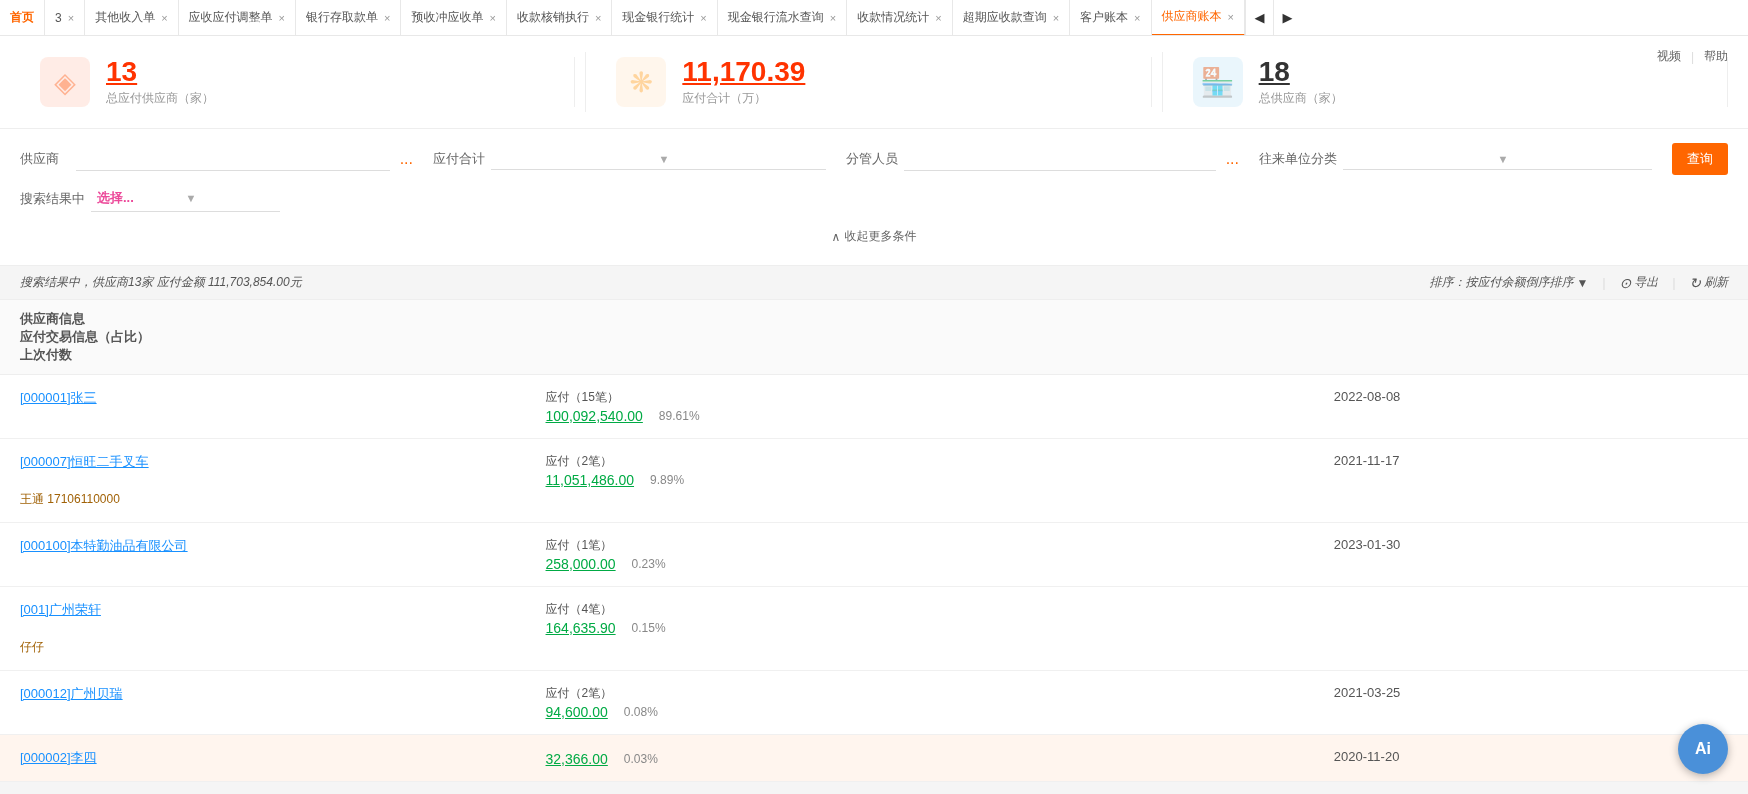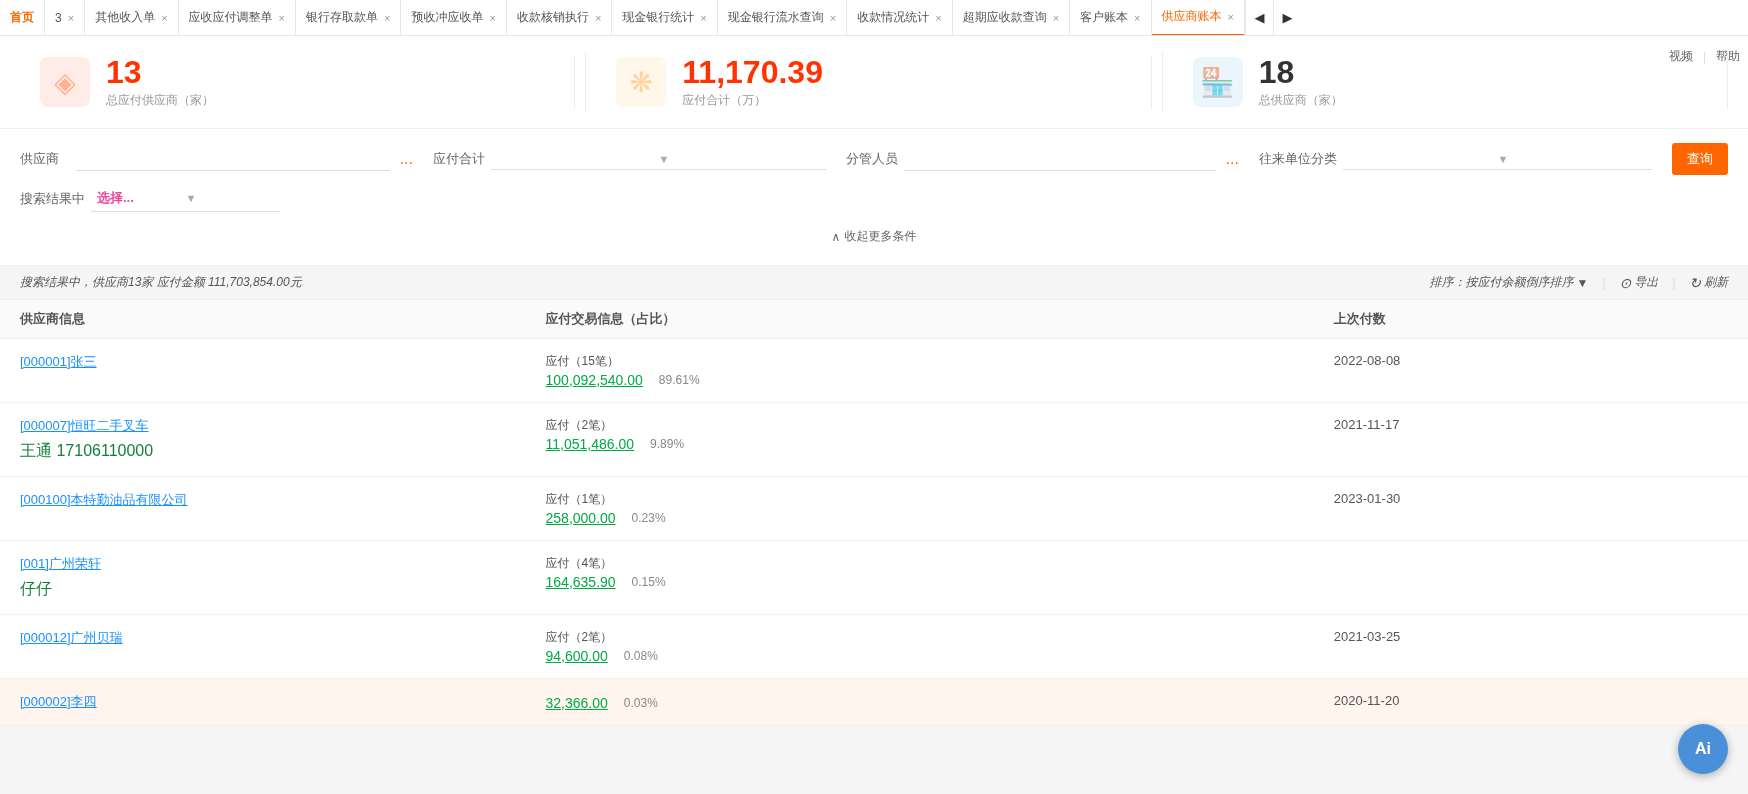--- a/index.html
+++ b/index.html
@@ -50,25 +50,25 @@
     .stat-icon {
       width: 56px;
       height: 56px;
       margin-right: 16px;
       flex-shrink: 0;
       display: flex;
       align-items: center;
       justify-content: center;
     }
     .stat-info {}
-    .stat-number { font-size: 32px; font-weight: bold; color: #ff3300; line-height: 1; }
+    .stat-number { font-size: 28px; font-weight: bold; color: #ff3300; line-height: 1; text-decoration: underline; }
     .stat-label { font-size: 12px; color: #999; margin-top: 4px; }
     .header-actions {
       position: absolute;
-      right: 8px;
+      right: 20px;
       top: 12px;
       font-size: 12px;
       color: #666;
       display: flex;
       align-items: center;
       gap: 10px;
     }
     .header-actions span { cursor: pointer; color: #666; }
 
     
@@ -163,41 +163,42 @@
       margin: 0;
     }
     .table-header {
       display: flex;
       padding: 10px 20px;
       background: #fafafa;
       border-bottom: 1px solid #eee;
       font-weight: bold;
       font-size: 13px;
       color: #555;
+      flex-direction: column;
     }
     .col-supplier { flex: 2; min-width: 300px; }
     .col-transaction { flex: 3; min-width: 400px; }
     .col-last-payment { flex: 1.5; min-width: 150px; }
 
     .table-row {
       display: flex;
       padding: 14px 20px;
       border-bottom: 1px solid #f0f0f0;
       align-items: flex-start;
       cursor: pointer;
     }
     .table-row.highlighted { background: #fff5ee; }
 
     .supplier-link {
       color: #1890ff;
       text-decoration: underline;
       cursor: pointer;
       font-size: 13px;
     }
-    .supplier-contact { color: #15803d; font-size: 16px; margin-top: 6px; }
+    .supplier-contact { color: #a16207; font-size: 12px; margin-top: 20px; }
 
     .trans-label { color: #555; font-size: 12px; }
     .trans-amount { color: #00aa44; font-size: 14px; font-weight: 500; text-decoration: underline; cursor: pointer; }
     .trans-percent { color: #888; font-size: 12px; margin-left: 16px; }
     .trans-row { display: flex; align-items: center; margin-top: 2px; }
 
     .last-payment { color: #555; font-size: 13px; }
 
     
     ::-webkit-scrollbar { width: 6px; height: 6px; }

